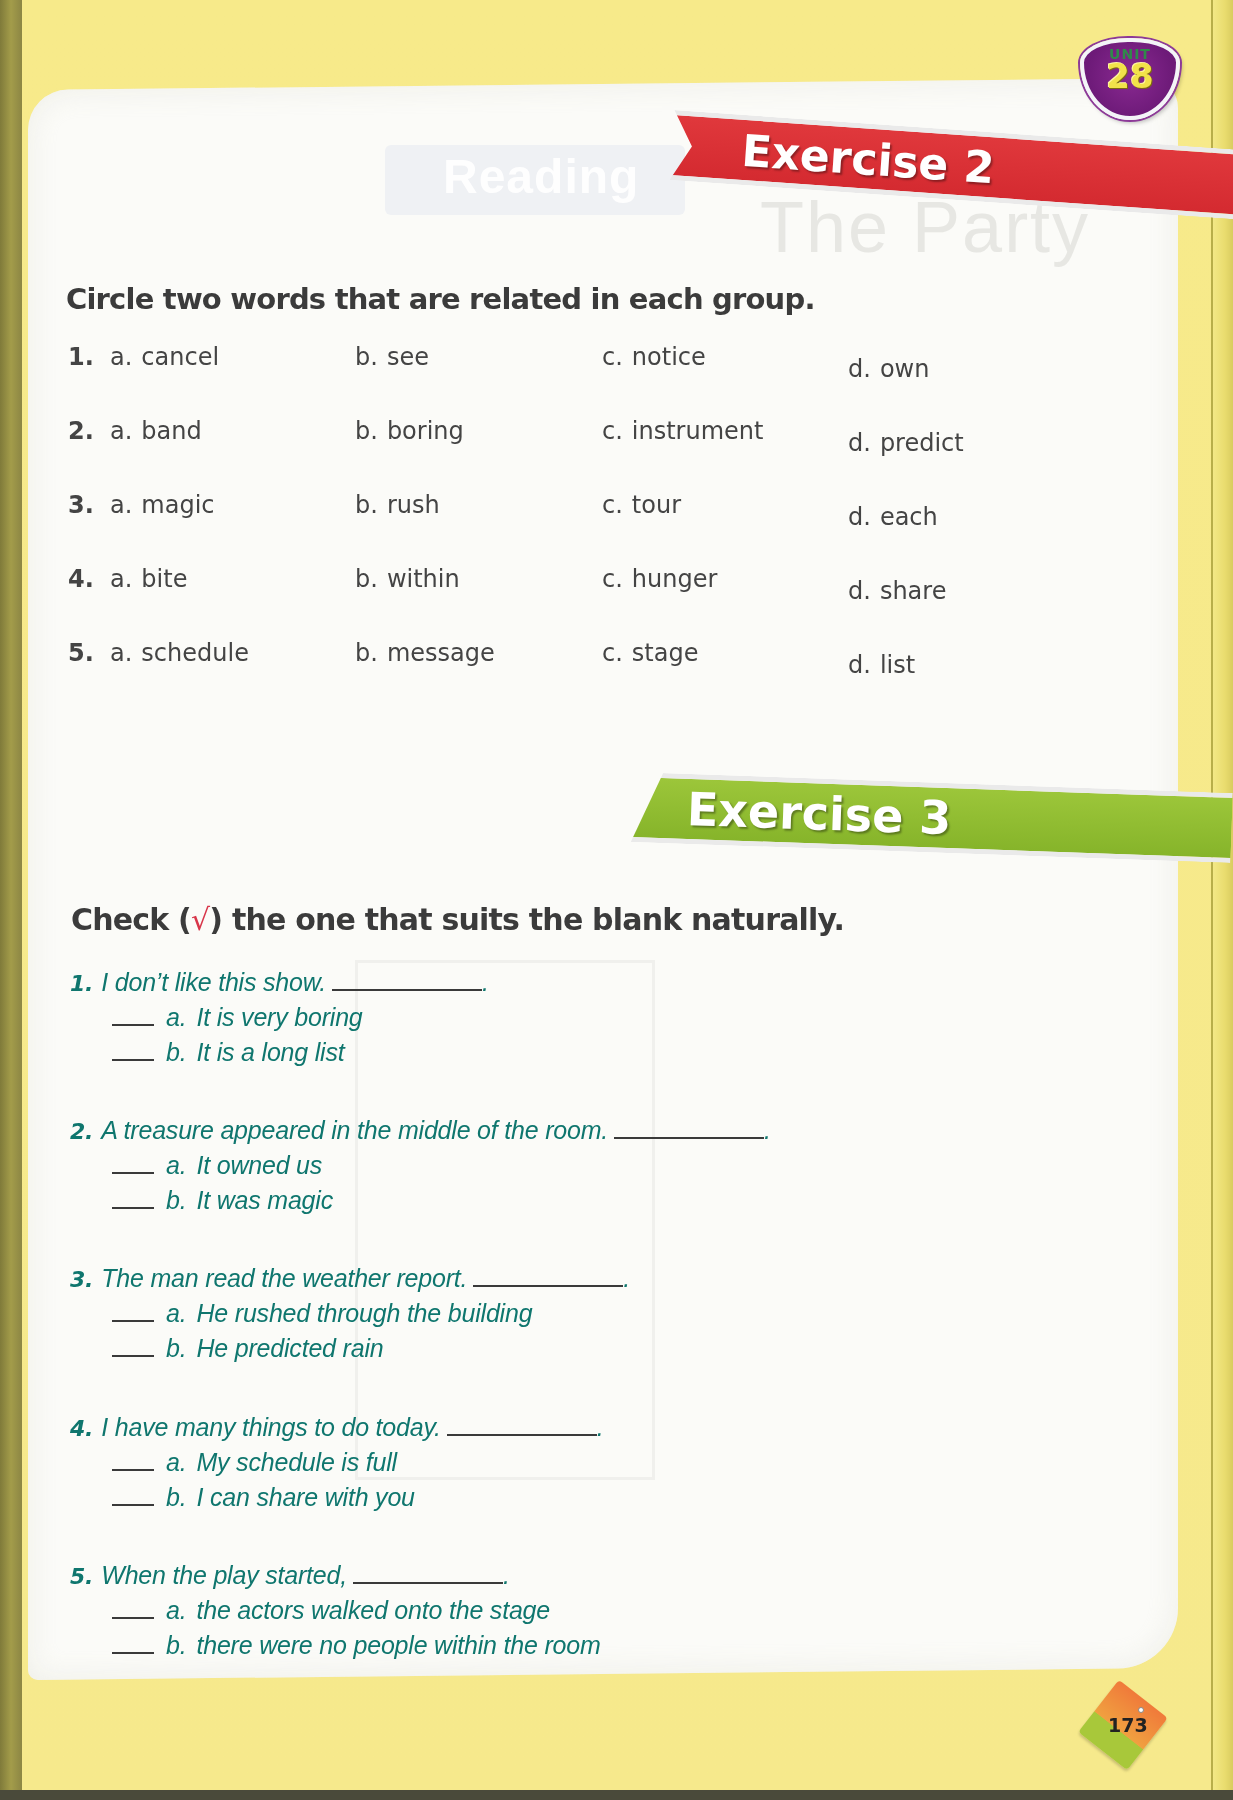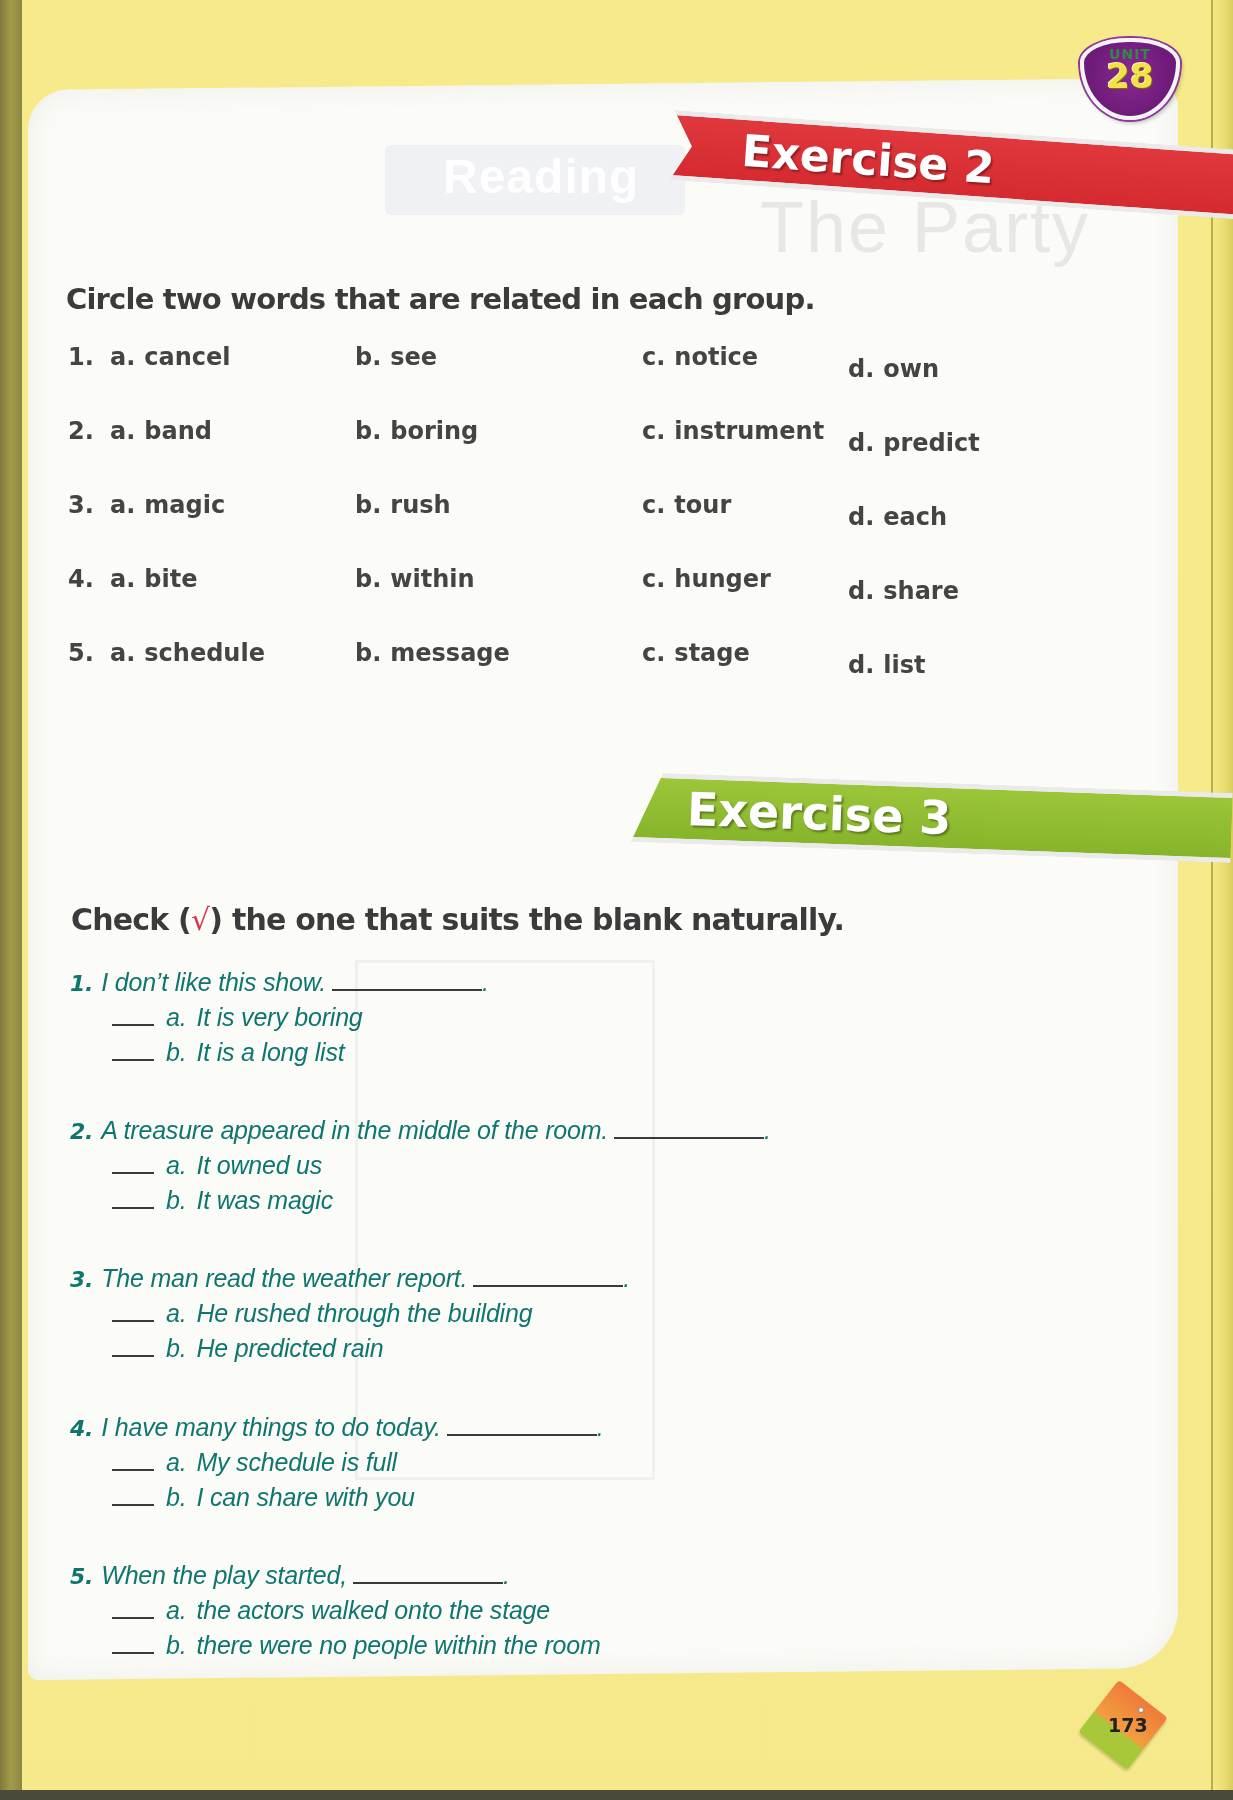--- a/index.html
+++ b/index.html
@@ -103,24 +103,24 @@
       position: absolute; font-family: "DejaVu Sans", sans-serif;
       font-weight: bold; color: #3b3b3b; letter-spacing: -0.8px;
     }
     .instr-ex2 { left: 66px; top: 282px; font-size: 29px; }
     .instr-ex3 { left: 71px; top: 902px; font-size: 30px; }
     .check-mark { color: #d8364a; font-weight: normal; }
 
     
     .ex2-row { position: absolute; left: 0; width: 1233px; height: 40px; font-size: 24px; color: #444; }
     .ex2-num { position: absolute; left: 68px; font-weight: bold; }
-    .ex2-opt { position: absolute; font-weight: bold; }
+    .ex2-opt { position: absolute; }
     .ex2-opt.col-a { left: 110px; }
     .ex2-opt.col-b { left: 355px; }
-    .ex2-opt.col-c { left: 602px; margin-left: 40px; }
+    .ex2-opt.col-c { left: 602px; }
     .ex2-opt.col-d { left: 848px; margin-top: 12px; }
     .opt-letter { margin-right: 9px; }
 
     
     .q-block { position: absolute; left: 70px; font-family: "Liberation Sans", sans-serif; color: #0f766e; font-style: italic; }
     .q-stem { font-size: 25px; white-space: nowrap; letter-spacing: -0.2px; }
     .q-num { font-weight: bold; font-family: "DejaVu Sans", sans-serif; font-size: 22px; margin-right: 8px; }
     .blank-line {
       display: inline-block; width: 150px; border-bottom: 2px solid #3a3a3a;
       margin-left: 6px; height: 1px; vertical-align: baseline;

